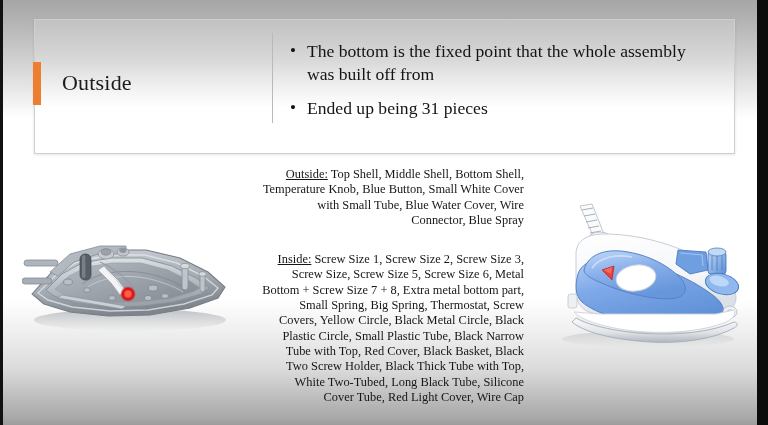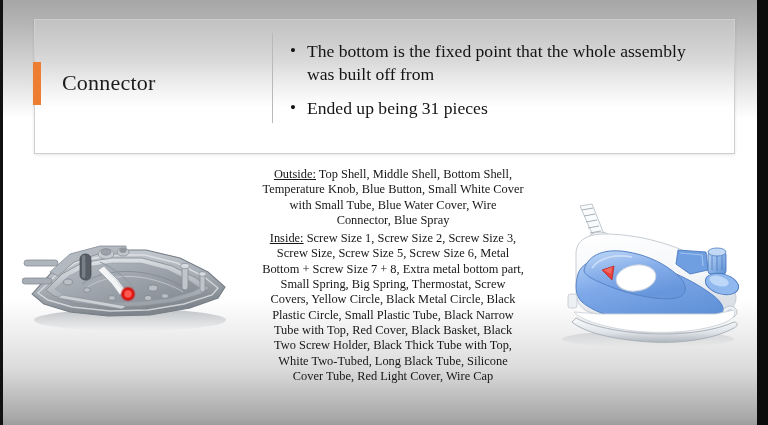--- a/index.html
+++ b/index.html
@@ -97,23 +97,23 @@
   #body-col {
     position:absolute;
     left:262px; top:167px;
     width:262px;
     z-index:10;
   }
   .para {
     font-size:12.4px;
     line-height:15.3px;
     color:#161616;
-    text-align:center;
-  }
-  .para + .para { margin-top:3px; }
+    text-align:right;
+  }
+  .para + .para { margin-top:24px; }
   .lead { text-decoration:underline; }
 
   
   #fig-left {
     position:absolute;
     left:22px; top:228px;
     width:212px; height:112px;
     z-index:6;
   }
   #fig-right {
@@ -128,21 +128,21 @@
 <body>
 
 <div id="slide">
 
   <div id="edge-left"></div>
   <div id="edge-right"></div>
 
   <div id="header-box"></div>
   <div id="accent-bar"></div>
 
-  <div id="title-text">Connector</div>
+  <div id="title-text">Outside</div>
 
   <div id="divider"></div>
 
   <div id="bullets">
     <div class="bullet">
       <span class="dot">•</span>
       <span>The bottom is the fixed point that the whole assembly was built off from</span>
     </div>
     <div class="bullet">
       <span class="dot">•</span>

